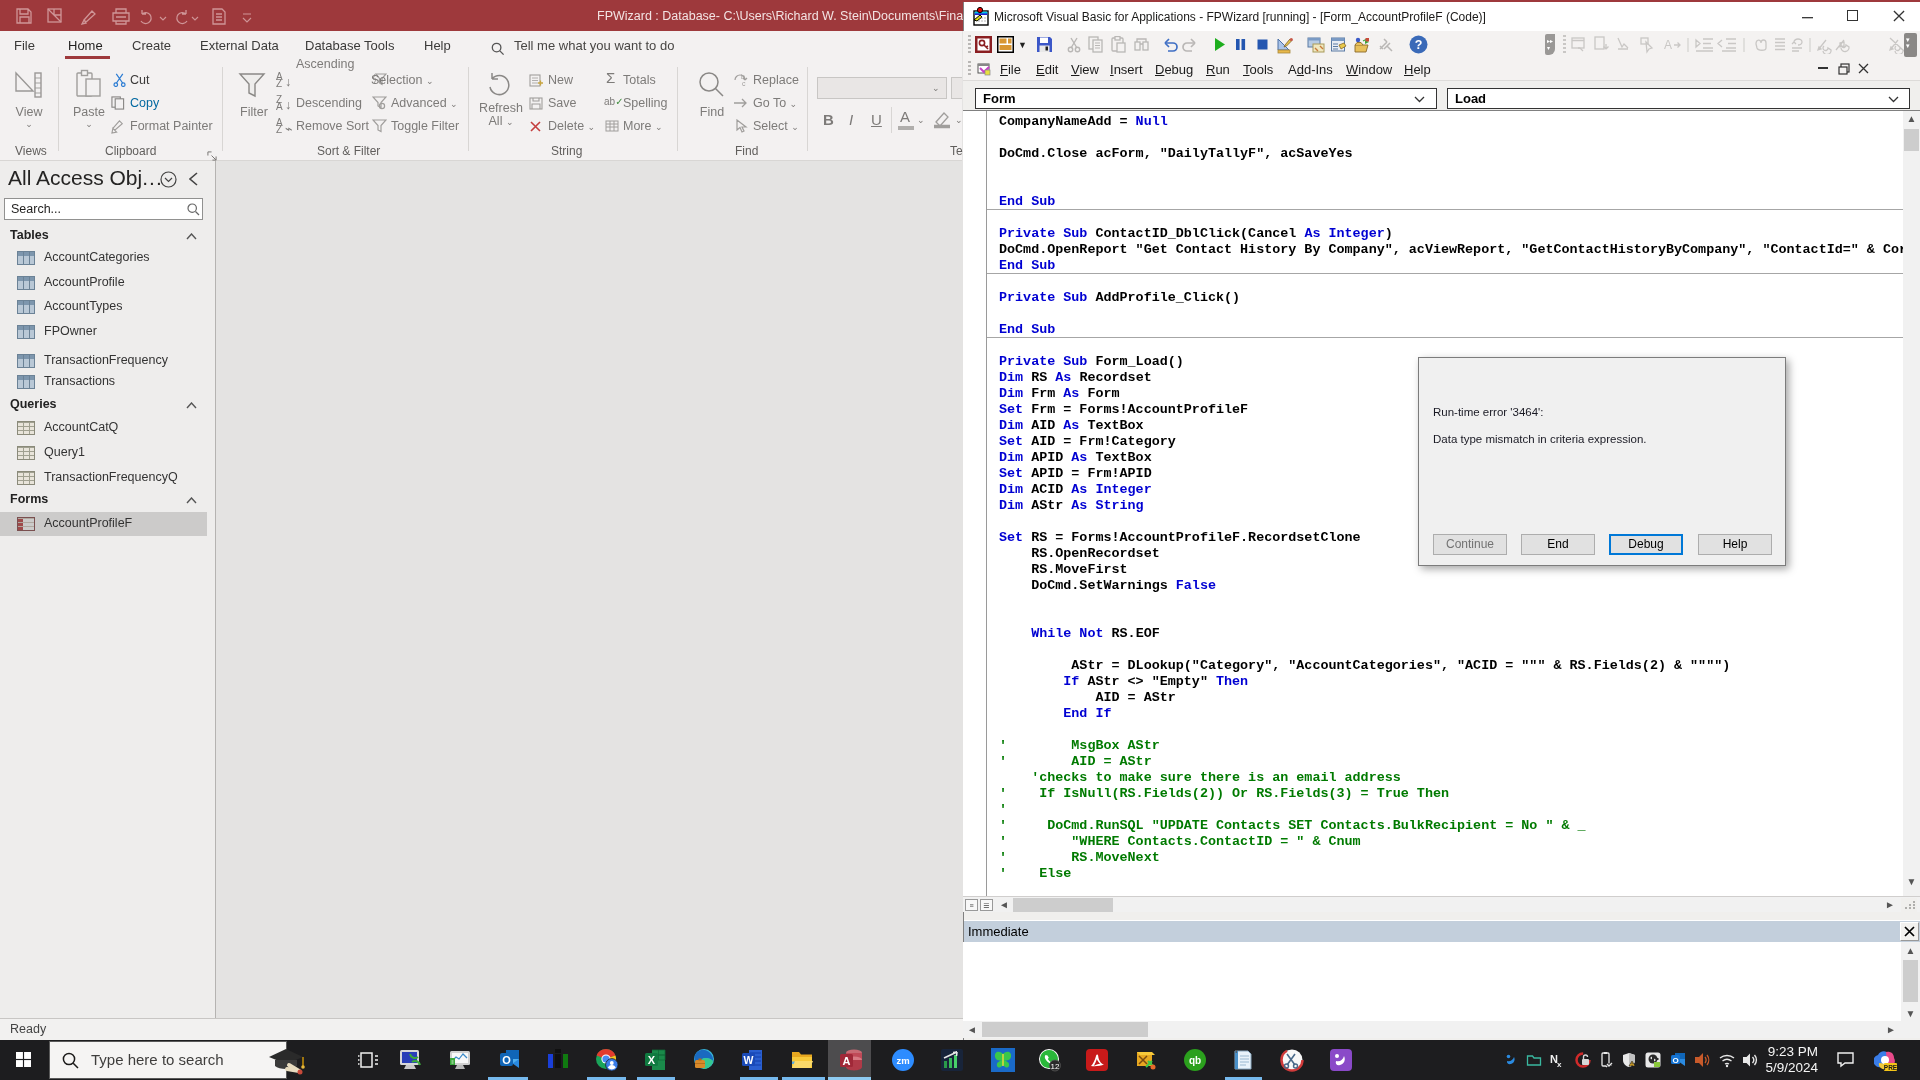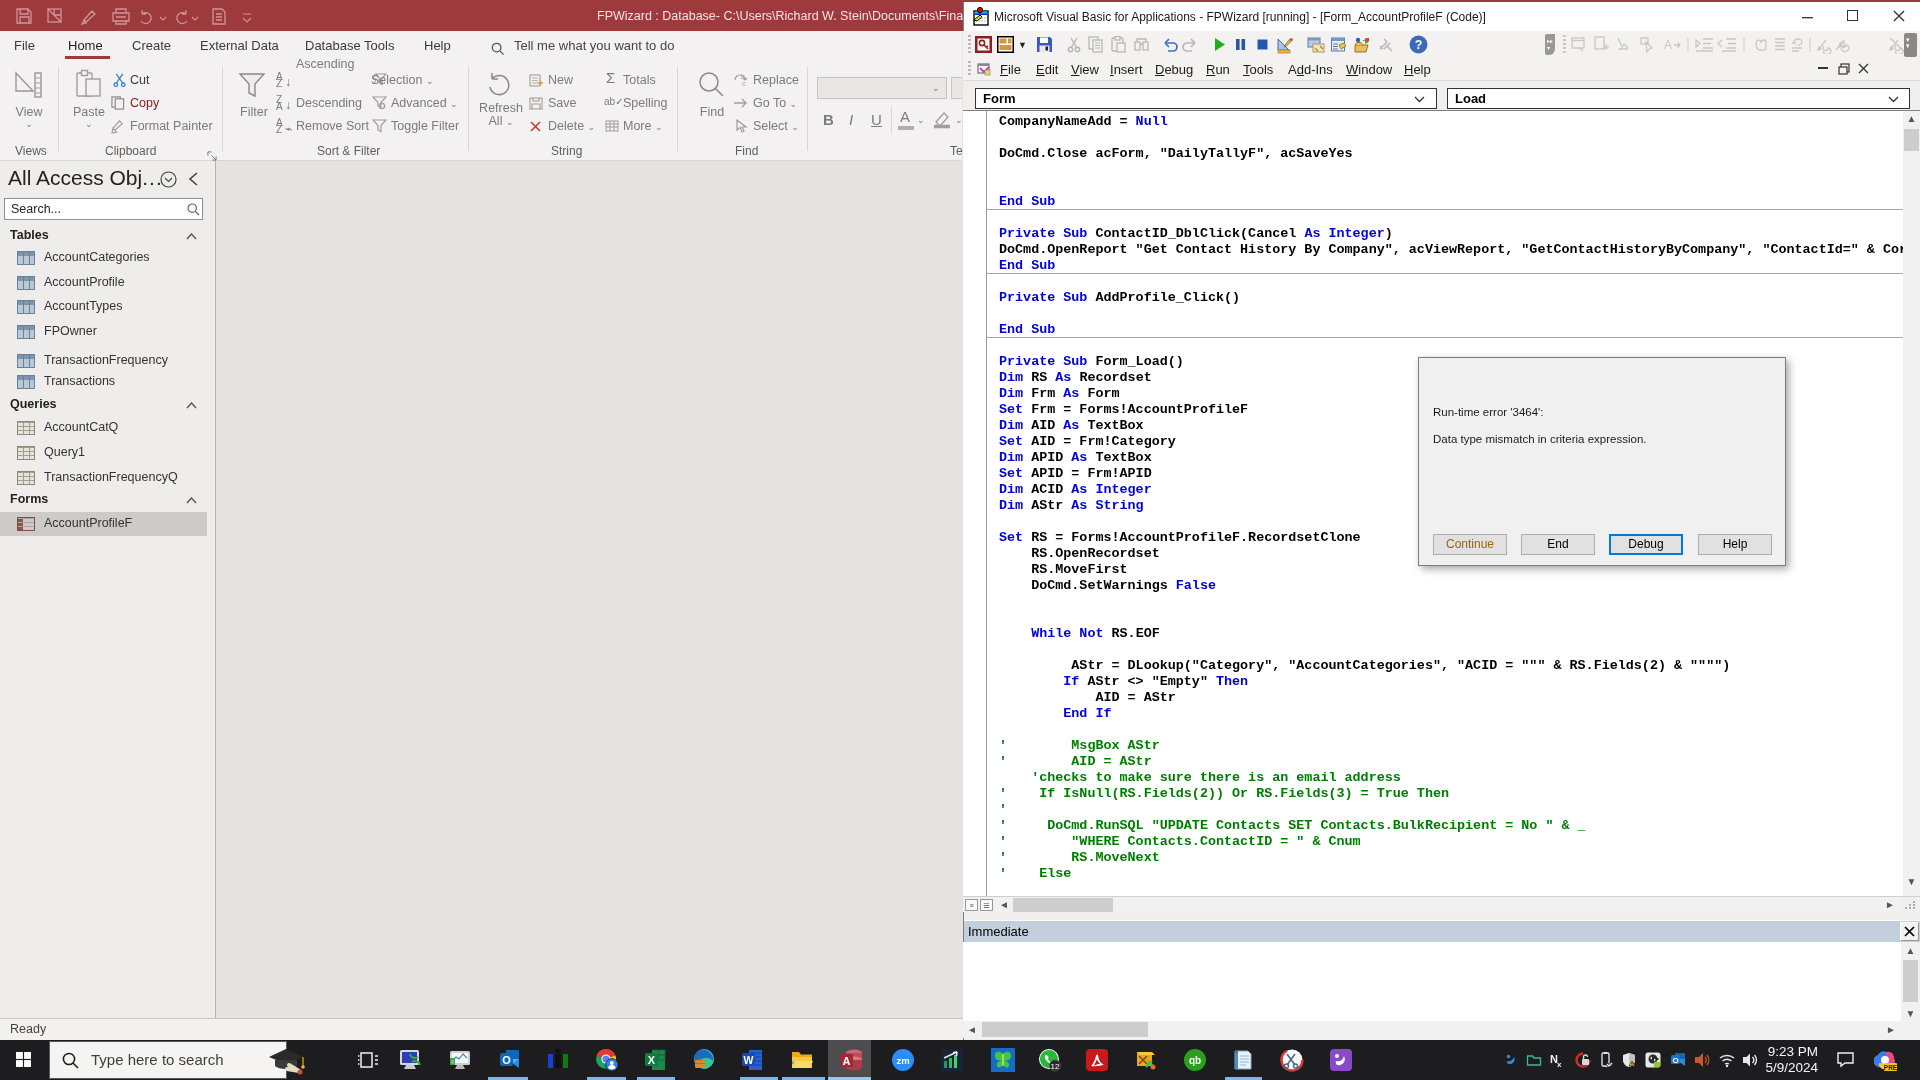--- a/index.html
+++ b/index.html
@@ -117,21 +117,21 @@
     <svg class="abs" style="left:113px;top:42px" width="14" height="14" viewBox="0 0 15 15" fill="none" stroke="#2b7cd3" stroke-width="1.3">
         <path d="M3.5 1 L10.5 11 M10.5 1 L3.5 11"></path>
         <circle cx="3" cy="12.5" r="1.9"></circle>
         <circle cx="11" cy="12.5" r="1.9"></circle>
       </svg>
     <span class="rsmall" style="left:130px;top:42px;color:#3b3a39;">Cut</span>
     <svg class="abs" style="left:111px;top:65px" width="14" height="14" viewBox="0 0 15 15" fill="none" stroke="#8886846" stroke-width="1.2">
         <rect x="1" y="1" width="9" height="11" stroke="#888684"></rect>
         <rect x="4.5" y="3" width="9" height="11" fill="#f3f1f1" stroke="#888684"></rect>
       </svg>
-    <span class="rsmall" style="left:130px;top:65px;color:#7f1d1d;">Copy</span>
+    <span class="rsmall" style="left:130px;top:65px;color:#0369a1;">Copy</span>
     <svg class="abs" style="left:111px;top:88px" width="15" height="15" viewBox="0 0 16 16" fill="none" stroke="#a09e9c" stroke-width="1.2">
         <path d="M2 10 l7 -8 l3 3 l-8 7 z M2 10 l-1 5 l5 -1 z"></path>
       </svg>
     <span class="rsmall" style="left:130px;top:88px;">Format Painter</span>
     <div class="rlabel" style="left:15px;">Views</div>
     <div class="rlabel" style="left:105px;">Clipboard</div>
     <svg class="abs" style="left:207px;top:120px" width="10" height="10" viewBox="0 0 11 11" fill="none" stroke="#7a7876" stroke-width="1.1">
         <path d="M1 1 h4 M1 1 v4 M10 10 h-4 M10 10 v-4 M10 10 L5 5"></path>
       </svg>
     <div class="rsep" style="left:222px;"></div>
@@ -620,21 +620,21 @@
     <div class="sb" style="position:absolute;left:0;top:1021px;width:957px;height:17px;">
       <div class="arr" style="left:2px;top:3px;width:14px;">◄</div>
       <div class="sb-thumb" style="left:19px;top:1px;width:166px;height:15px;"></div>
       <div class="arr" style="left:921px;top:3px;width:14px;">►</div>
     </div>
   </div>
 
   <div class="abs" id="errdlg">
     <span style="position:absolute;left:14px;top:48px;font-size:11.5px;color:#1a1a24;">Run-time error '3464':</span>
     <span style="position:absolute;left:14px;top:75px;font-size:11.5px;color:#1a1a24;">Data type mismatch in criteria expression.</span>
-    <div class="btn" style="left:14px;color:#a16207;">Continue</div>
+    <div class="btn" style="left:14px;color:#737373;">Continue</div>
     <div class="btn" style="left:102px;">End</div>
     <div class="btn" style="left:190px;border:2px solid #0078d7;line-height:17px;">Debug</div>
     <div class="btn" style="left:279px;">Help</div>
   </div>
 
   <div class="abs" id="taskbar">
 
     <svg class="tb-ico" style="left:16px;top:12px;width:15px;height:15px;" viewBox="0 0 18 18">
         <rect x="0" y="0" width="8.3" height="8.3" fill="#fff"></rect>
         <rect x="9.7" y="0" width="8.3" height="8.3" fill="#fff"></rect>

